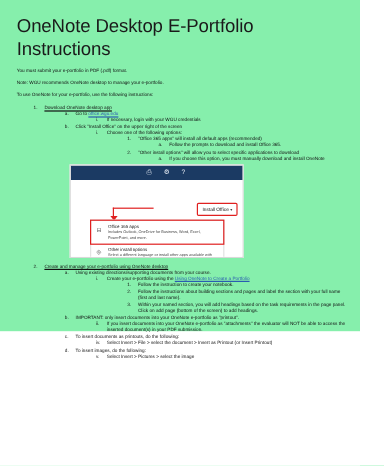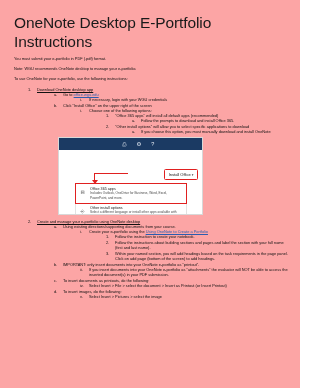--- a/index.html
+++ b/index.html
@@ -11,22 +11,22 @@
     width: 300px;
     height: 388px;
     overflow: hidden;
     font-family: "Liberation Sans", sans-serif;
     color: #000000;
     -webkit-font-smoothing: antialiased;
   }
   .page {
     position: relative;
     width: 300px;
-    height: 388px;
-    background: #fca5a5;
+    height: 276px;
+    background: #86efac;
     box-sizing: border-box;
     padding: 14px 12px 0 14px;
   }
   .doc-title {
     font-family: "Liberation Sans", sans-serif;
     font-size: 15.5px;
     line-height: 18.5px;
     font-weight: 400;
     color: #1a1a1a;
     margin: 0 0 5px 0;

